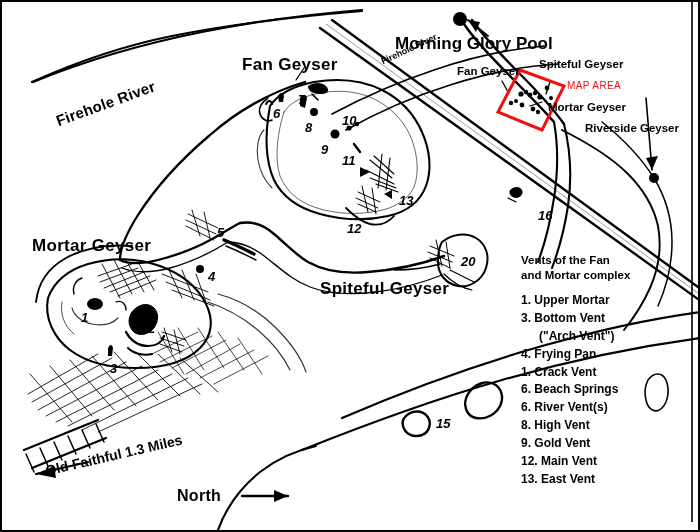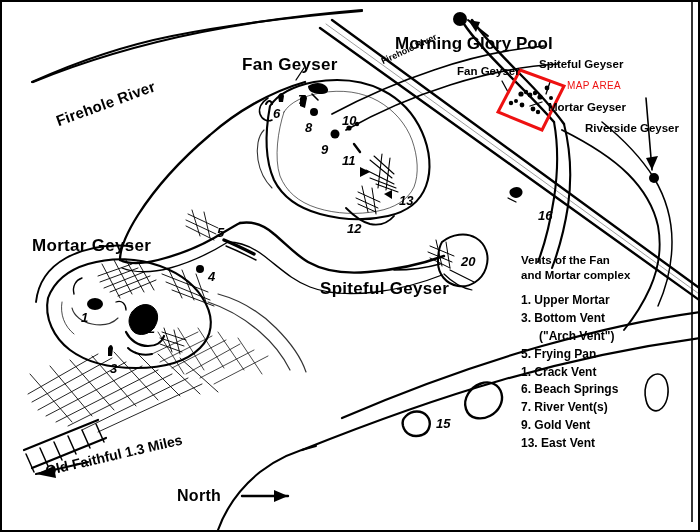--- a/index.html
+++ b/index.html
@@ -342,21 +342,23 @@
       <div class="lbl num" style="left: 536px; top: 207px; font-style: italic;">16</div>
     </div>
 
   <div class="lbl legend-title" style="left:519px;top:250px;">Vents of the Fan</div>
   <div class="lbl legend-title" style="left:519px;top:265px;">and Mortar complex</div>
 
   <div class="legend-list" id="legend-list" style="left:519px;top:290px;">
       <div>1. Upper Mortar</div>
       <div>3. Bottom Vent</div>
       <div class="indent">("Arch Vent")</div>
-      <div>5. Frying Pan</div>
+      <div>4. Frying Pan</div>
       <div>1. Crack Vent</div>
       <div>6. Beach Springs</div>
-      <div>7. River Vent(s)</div>
+      <div>6. River Vent(s)</div>
+      <div>8. High Vent</div>
       <div>9. Gold Vent</div>
+      <div>12. Main Vent</div>
       <div>13. East Vent</div>
     </div>
 
 </div>
 
 </body></html>

